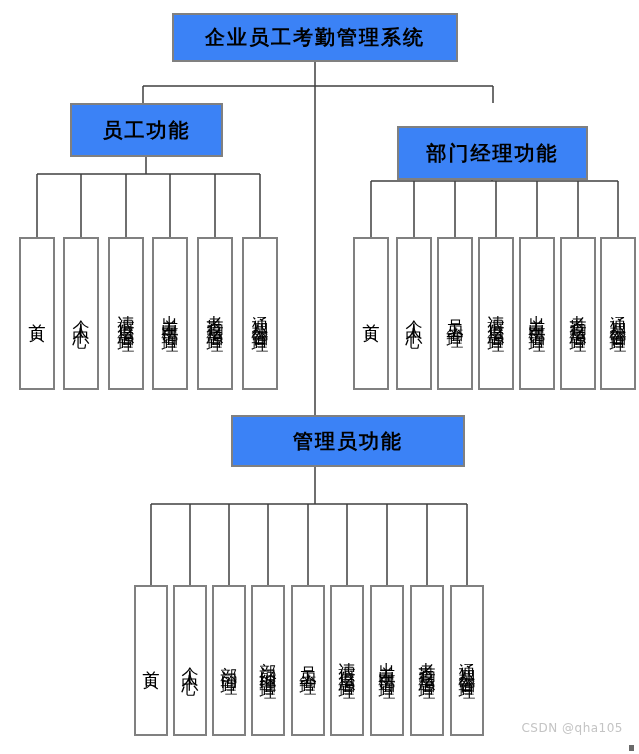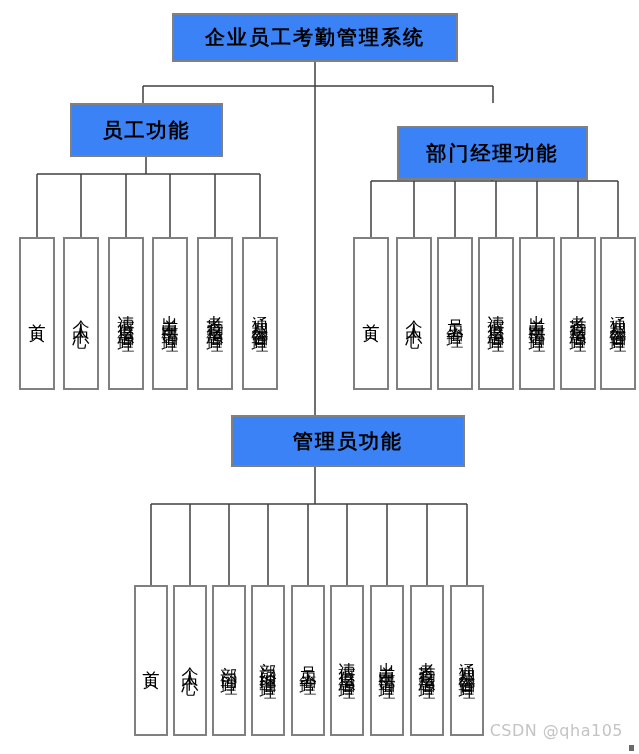--- a/index.html
+++ b/index.html
@@ -34,21 +34,21 @@
   .vbox span{
     writing-mode:vertical-lr;
     text-orientation:upright;
     font-size:17px;
     line-height:1;
     letter-spacing:4px;
   }
   #watermark{
     position:absolute;
     right:16px;top:721px;
-    font-size:16px;
+    font-size:12px;
     color:var(--watermark,#c4c4c4);
     letter-spacing:0.5px;
   }
   #corner-mark{
     position:absolute;
     right:5px;bottom:3px;
     width:5px;height:6px;
     background:#6a6a6a;
   }
 </style>

